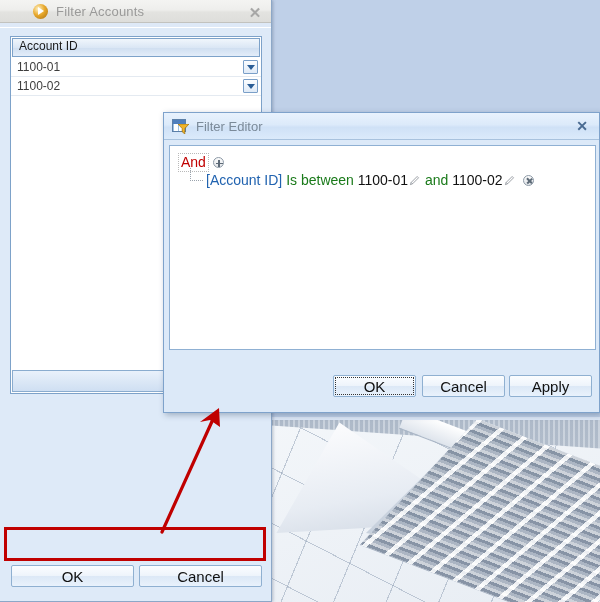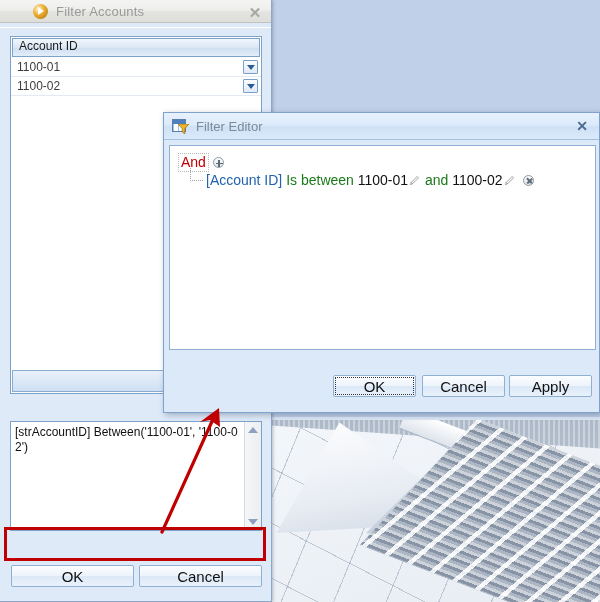--- a/index.html
+++ b/index.html
@@ -368,27 +368,20 @@
         <span class="dd-btn"></span>
       </div>
       <div class="grid-row">
         <span>1100-02</span>
         <span class="dd-btn"></span>
       </div>
     </div>
     <div class="grid-footer"></div>
   </div>
 
-  <div id="filter-text-box">
-    <div id="filter-text-content">[strAccountID] Between('1100-01', '1100-02')</div>
-    <div id="filter-text-scroll">
-      <div class="arrow-up"></div>
-      <div class="arrow-dn"></div>
-    </div>
-  </div>
 
 
   <div id="fa-ok-button" class="btn">OK</div>
   <div id="fa-cancel-button" class="btn">Cancel</div>
 </div>
 
 <div id="edit-filter-highlight"></div>
 
 <div id="filter-editor-dialog">
 

